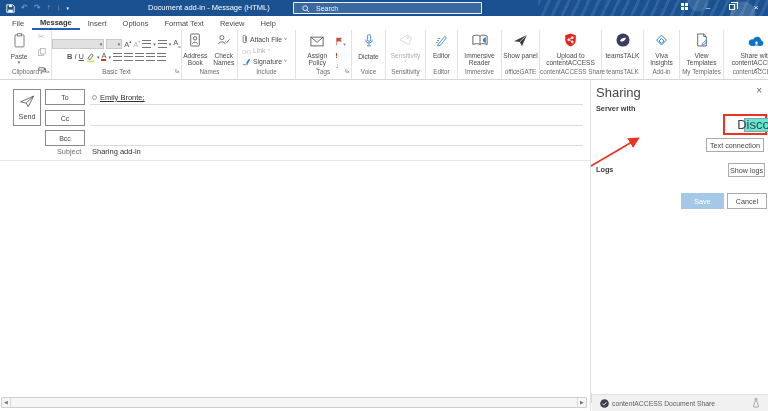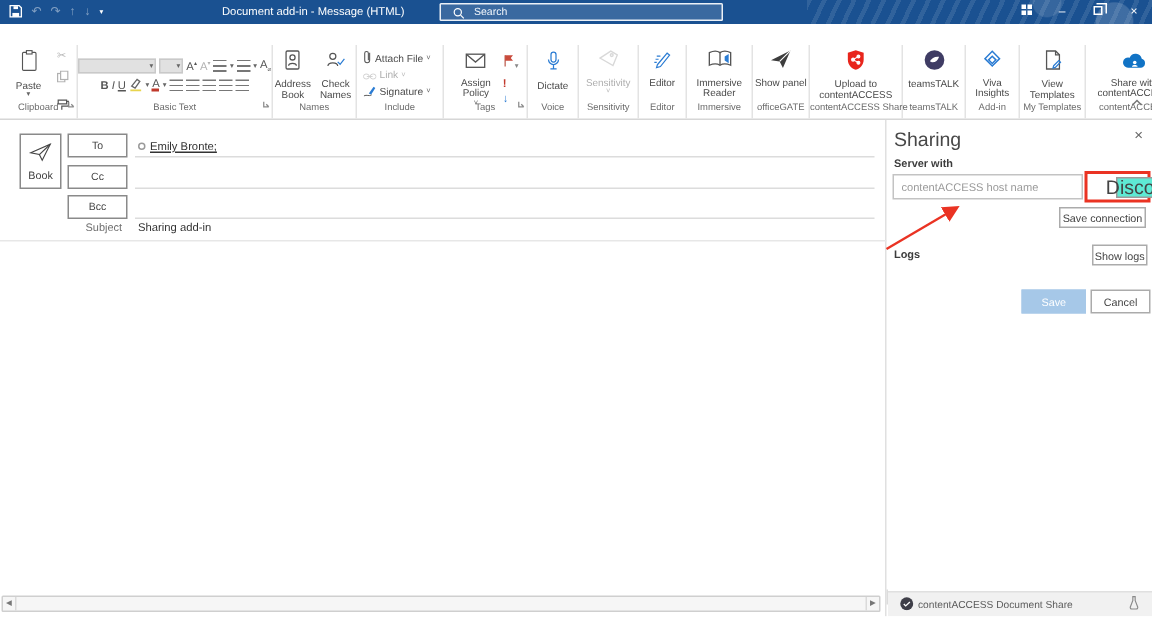--- a/index.html
+++ b/index.html
@@ -114,20 +114,29 @@
       <span>Search</span>
     </div>
     <div class="win-controls">
       <span class="wc"><span class="grid-ico"></span></span>
       <span class="wc">–</span>
       <span class="wc"><span class="restore-ico"></span></span>
       <span class="wc">×</span>
     </div>
   </div>
 
+  <div class="tabs">
+    <div class="tab">File</div>
+    <div class="tab active">Message</div>
+    <div class="tab">Insert</div>
+    <div class="tab">Options</div>
+    <div class="tab">Format Text</div>
+    <div class="tab">Review</div>
+    <div class="tab">Help</div>
+  </div>
 
   <div class="ribbon">
 
     <div class="rgroup" style="width:52px">
       <div class="rg-body">
         <div class="bigbtn" style="width:28px">
           <span><svg width="13" height="15" viewBox="0 0 16 20" fill="none" stroke="#555">
                 <rect x="2" y="2.5" width="12" height="16" rx="1"></rect>
                 <rect x="5.5" y="1" width="5" height="3" fill="#fff"></rect>
               </svg></span>
@@ -413,21 +422,21 @@
           <path d="M1 4 L4 1 L7 4"></path>
         </svg></span>
   </div>
 
   <div class="compose">
     <div class="send-btn">
       <span><svg width="16" height="13" viewBox="0 0 20 17" fill="none" stroke="#444">
             <path d="M1.5 9 L18.5 1.5 L11.5 15.5 L9 10.5 Z"></path>
             <path d="M9 10.5 L18.5 1.5"></path>
           </svg></span>
-      <span>Book</span>
+      <span>Send</span>
     </div>
 
     <div class="field-btn" style="top:9px">To</div>
     <div class="field-btn" style="top:30px">Cc</div>
     <div class="field-btn" style="top:50px">Bcc</div>
 
     <div class="field-line" style="top:24px"></div>
     <div class="field-line" style="top:45px"></div>
     <div class="field-line" style="top:65px"></div>
 
@@ -446,27 +455,26 @@
     </div>
   </div>
   <div class="corner-block"></div>
 
   <div class="pane">
     <div class="pane-title">Sharing</div>
     <div class="pane-close">×</div>
 
     <div class="pane-label" style="left:4px; top:24px">Server with</div>
 
-    <input class="host-input" type="text" placeholder="contentACCESS host name" style="">
 
     <div class="annotation-rect">
       <div class="discover-btn">Discover</div>
     </div>
 
-    <div class="pane-btn test-btn">Save connection</div>
+    <div class="pane-btn test-btn">Text connection</div>
 
     <div class="pane-label" style="left:4px; top:85px">Logs</div>
     <div class="pane-btn showlogs-btn">Show logs</div>
 
     <div class="save-btn">Save</div>
     <div class="pane-btn cancel-btn">Cancel</div>
 
     <svg class="red-arrow" width="58" height="42" viewBox="0 0 58 42">
       <defs>
         <marker id="ah" markerWidth="7" markerHeight="7" refX="5" refY="3.5" orient="auto">

